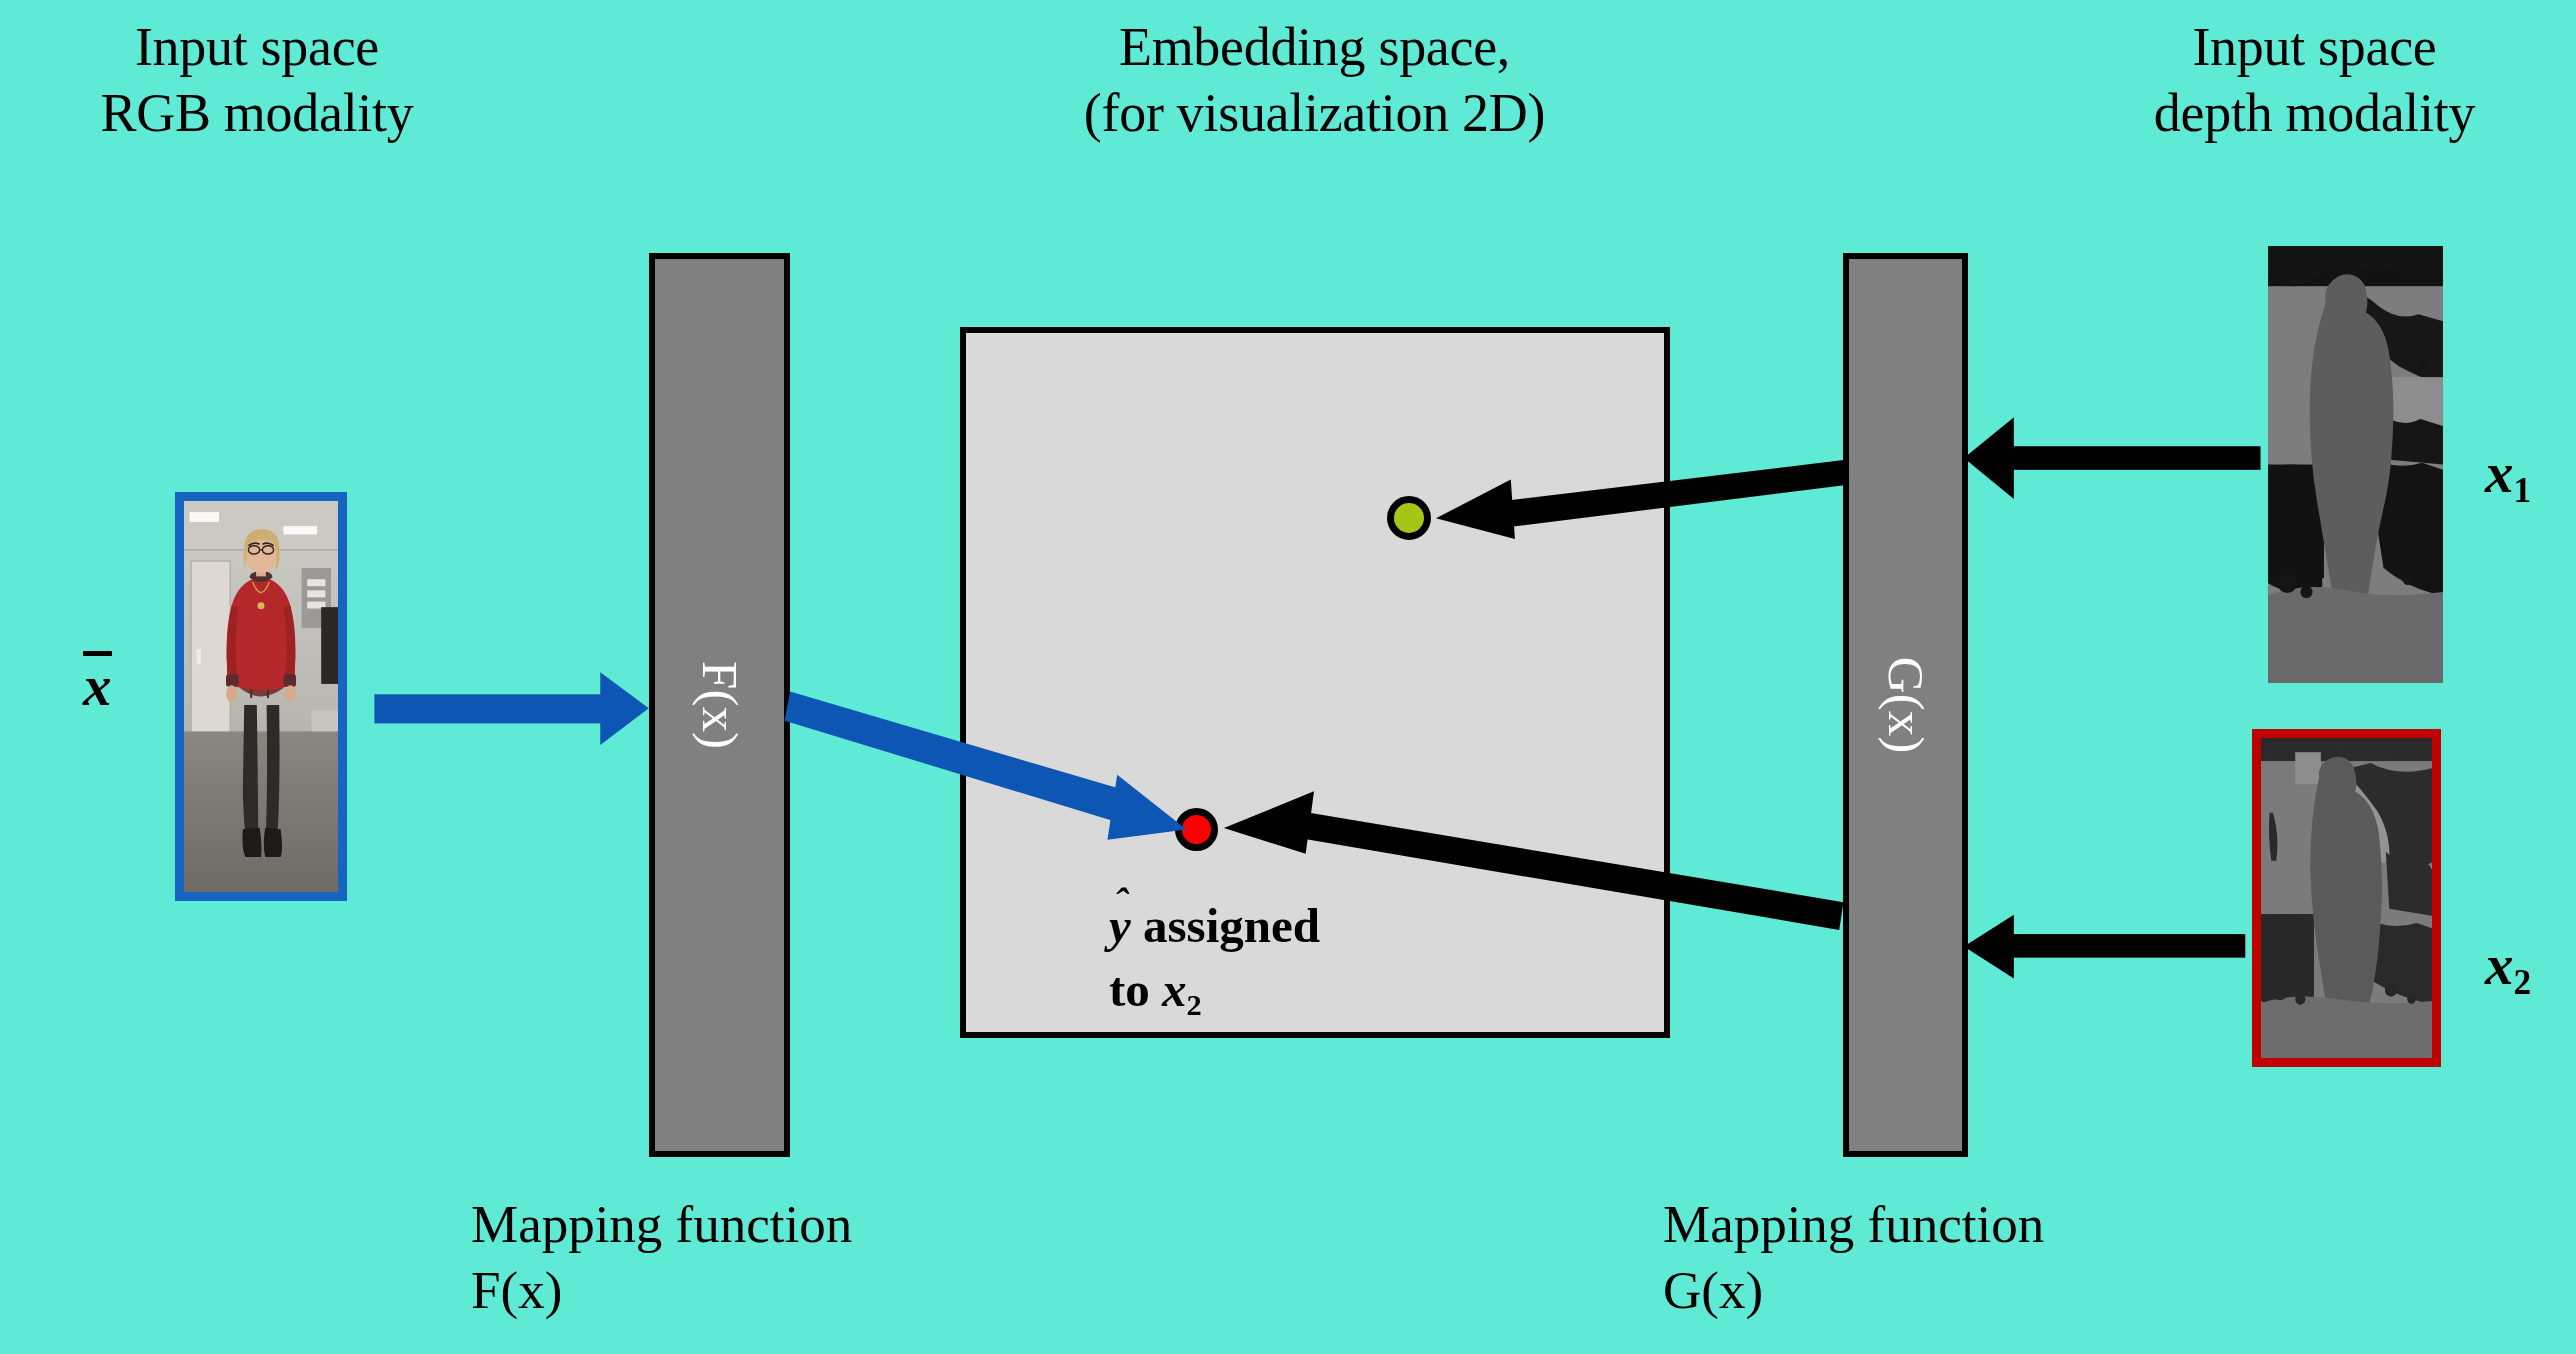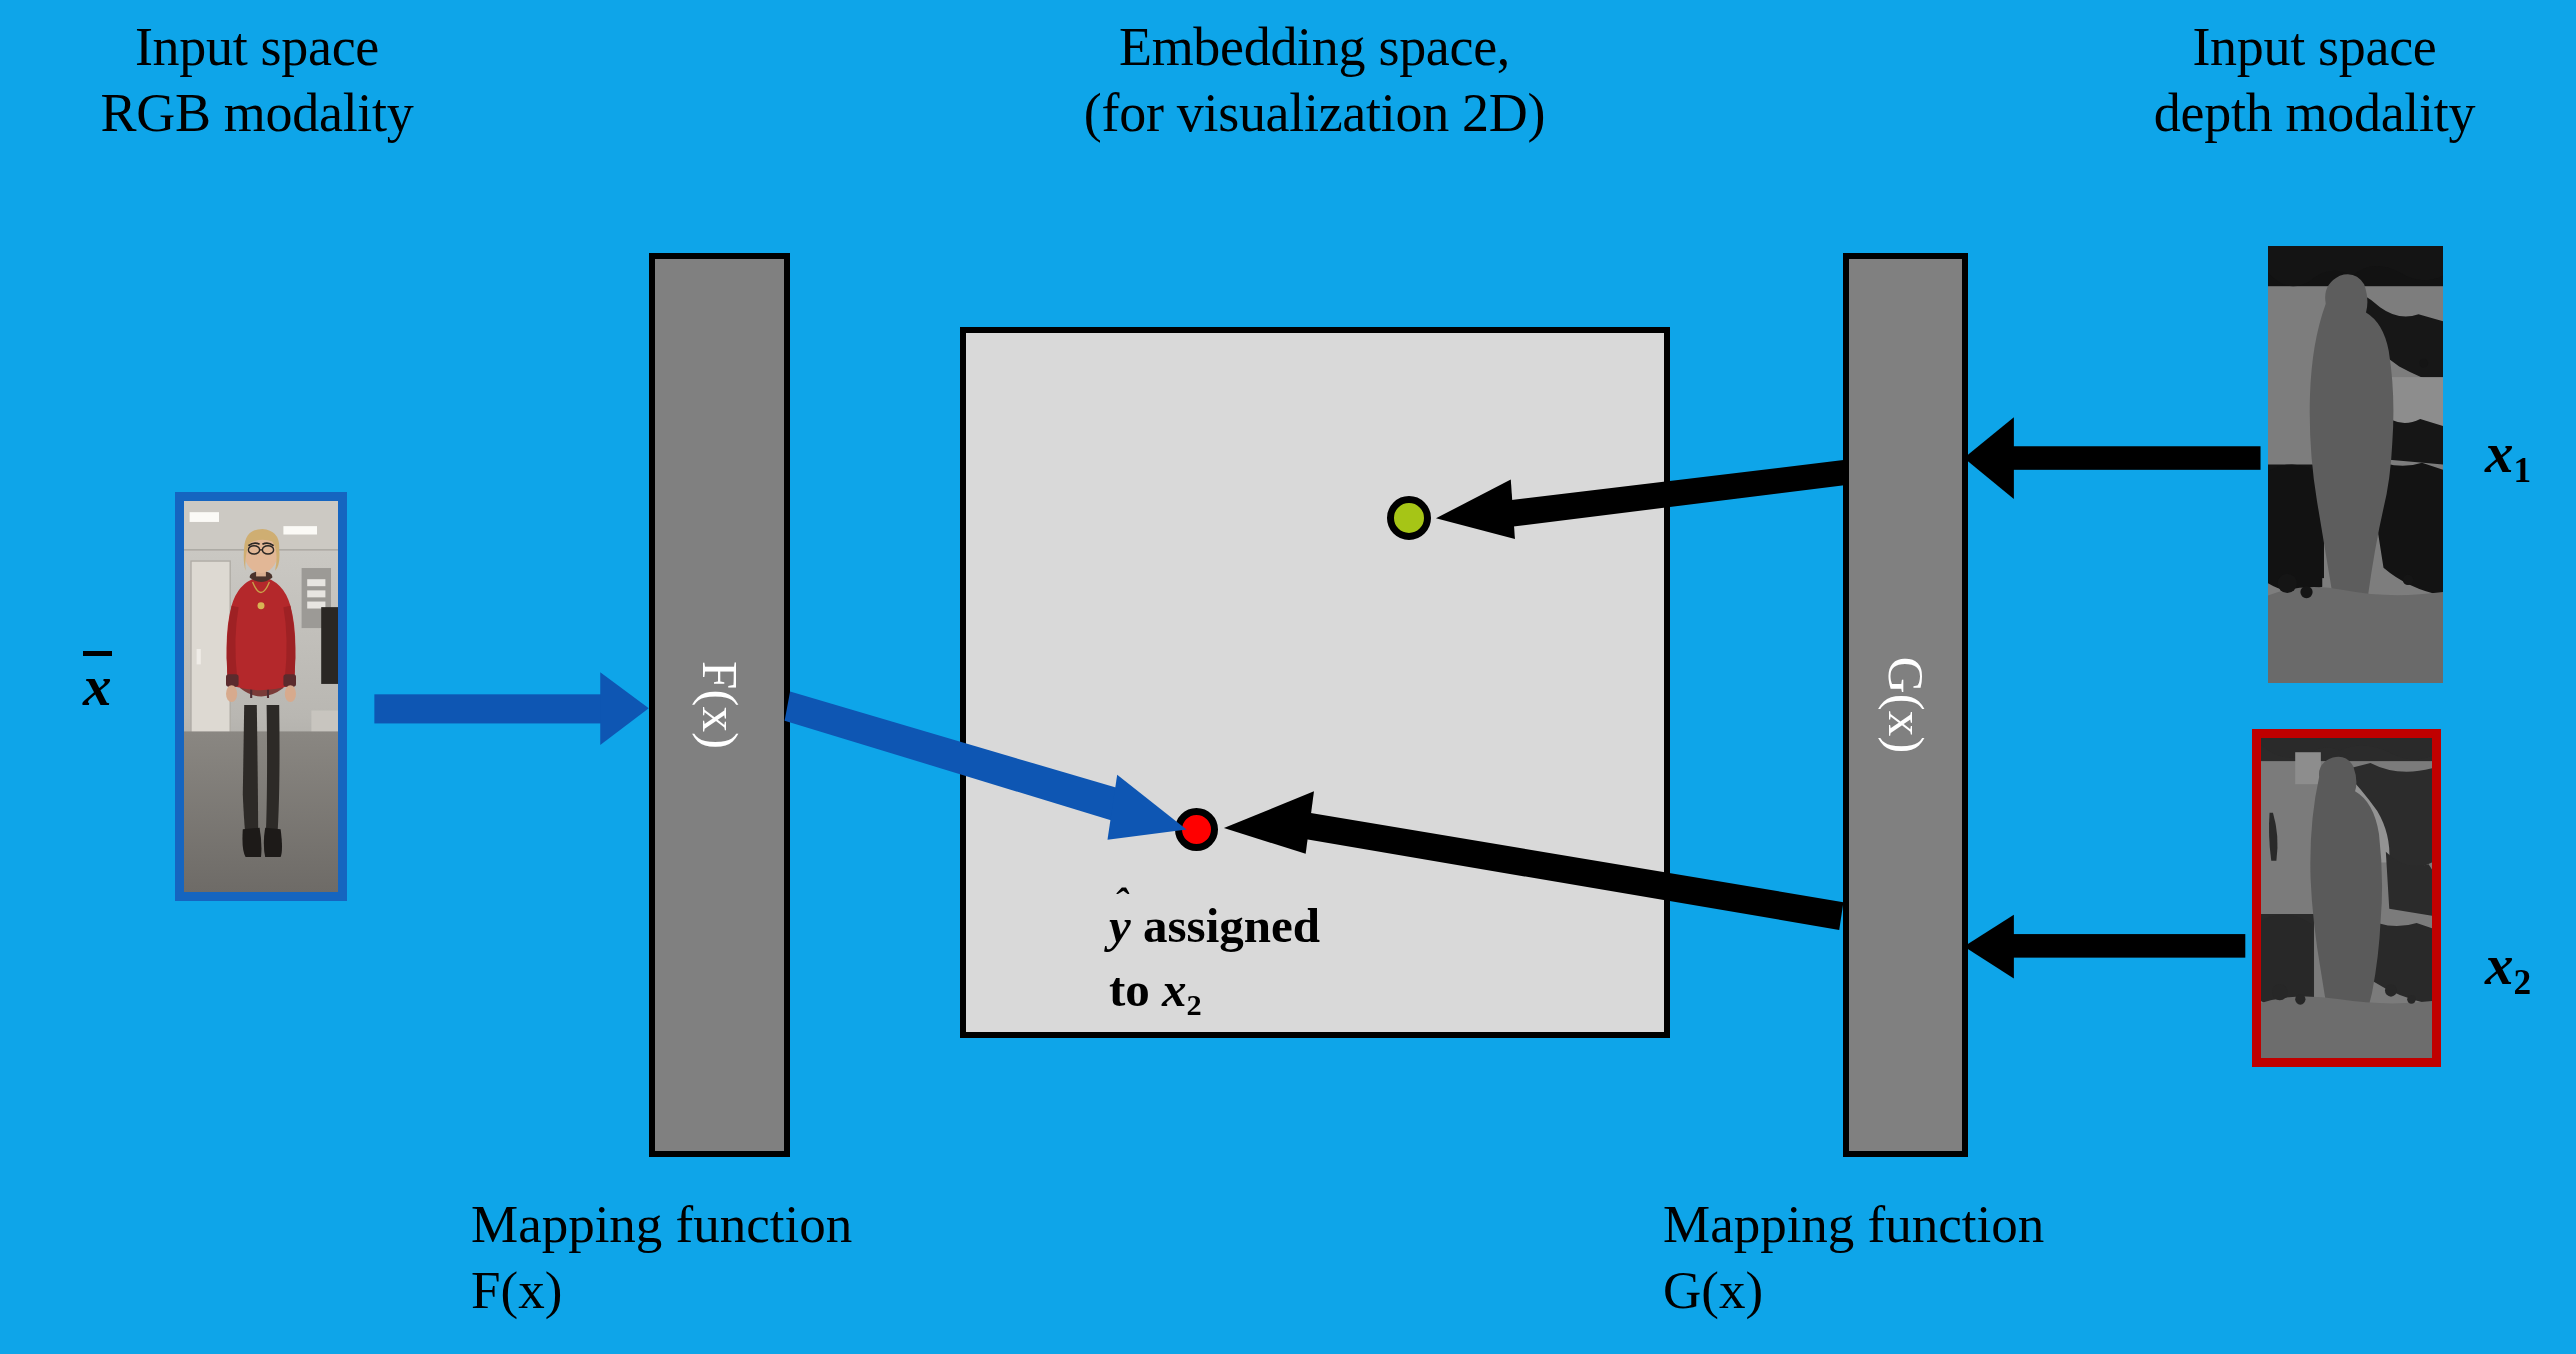--- a/index.html
+++ b/index.html
@@ -7,21 +7,21 @@
     padding: 0;
     background: #ffffff;
   }
   body {
     font-family: "Liberation Serif", "DejaVu Serif", serif;
   }
   #stage {
     position: relative;
     width: 2576px;
     height: 1354px;
-    background: #0ea5e9;
+    background: #5eead4;
     overflow: hidden;
   }
 
   
   .heading {
     position: absolute;
     text-align: center;
     color: #000000;
     font-size: 54px;
     line-height: 1.22;
@@ -271,21 +271,21 @@
                Q122 344 114 402 L96 440 L84 440 L74 400
                Q64 340 56 292 Q46 232 48 170 Q50 110 66 66 Z" fill="#5d5d5d"></path>
       <path d="M0 400 Q40 384 88 394 Q140 404 200 396 L200 500 L0 500 Z" fill="#6a6a6a"></path>
       <circle cx="22" cy="386" r="11" fill="#151515"></circle>
       <circle cx="44" cy="396" r="7" fill="#151515"></circle>
       <circle cx="160" cy="382" r="6" fill="#151515"></circle>
       <circle cx="178" cy="134" r="5" fill="#151515"></circle>
     </svg>
   </div>
 
-  <div class="mathlabel" style="left:2485px; top:424px;"><span>x</span><sub>1</sub></div>
+  <div class="mathlabel" style="left:2485px; top:444px;"><span>x</span><sub>1</sub></div>
 
   <div class="framed" id="depth-image-2" style="left:2252px; top:729px; width:189px; height:338px;">
     <svg class="imgsvg" viewBox="0 0 200 360" preserveAspectRatio="none">
       <rect x="0" y="0" width="200" height="360" fill="#7b7b7b"></rect>
       <rect x="0" y="0" width="200" height="26" fill="#2b2b2b"></rect>
       <path d="M0 8 Q26 30 56 18 Q74 6 92 14 Q120 2 150 16 Q176 30 200 20 L200 0 L0 0 Z" fill="#2a2a2a"></path>
       <rect x="40" y="16" width="30" height="36" fill="#8d8d8d"></rect>
       <rect x="104" y="44" width="96" height="96" fill="#939393"></rect>
       <path d="M96 36 Q118 58 136 82 Q152 108 150 138 L176 150 L200 140 L200 34 Q160 44 128 28 Z" fill="#2c2c2c"></path>
       <path d="M146 128 Q168 150 196 142 L200 148 L200 200 L150 192 Z" fill="#2b2b2b"></path>

